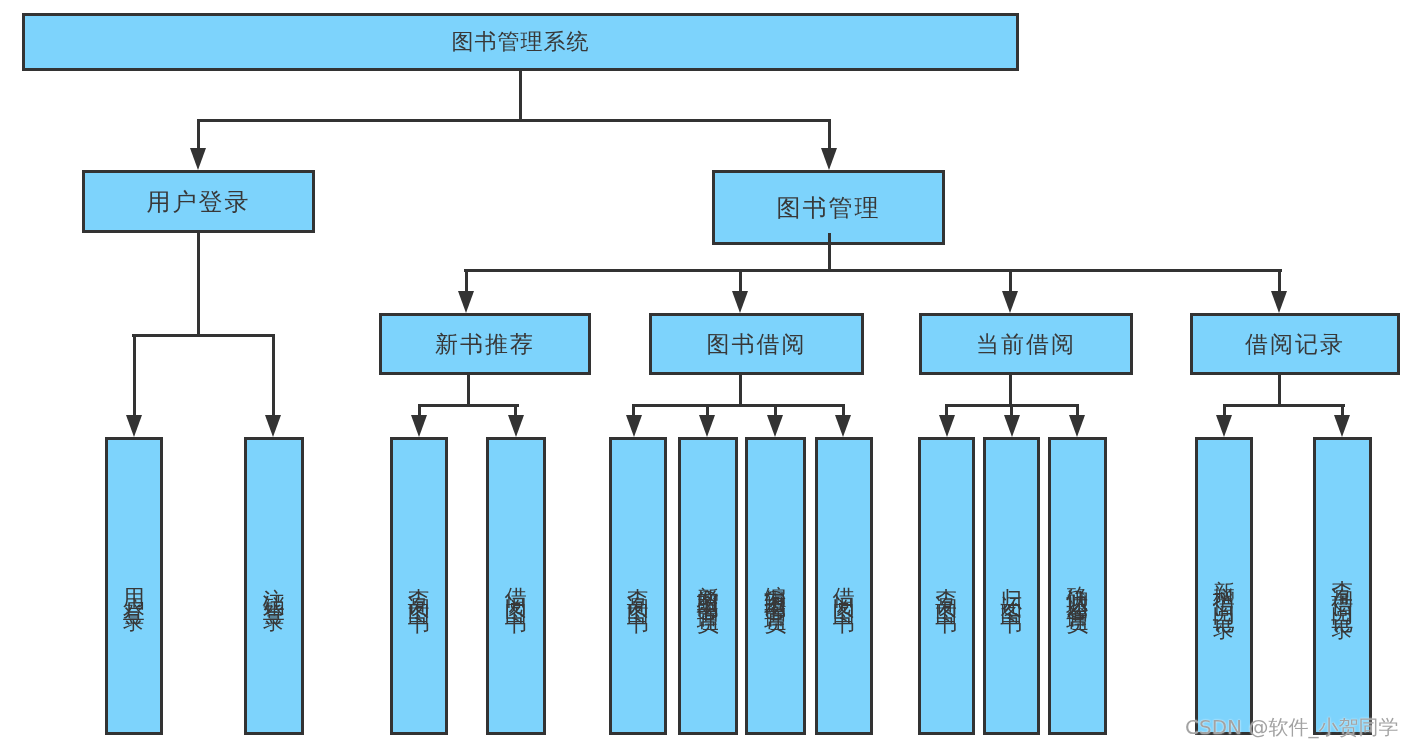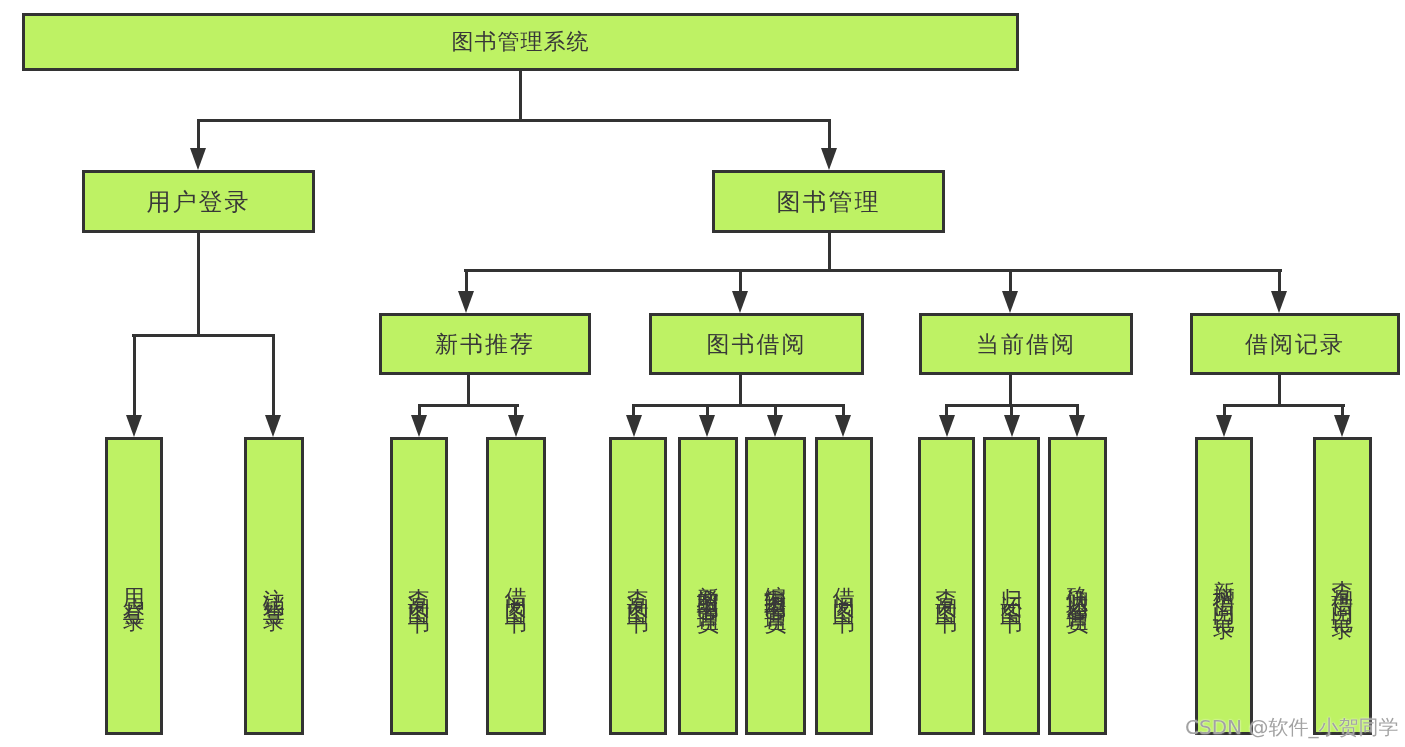--- a/index.html
+++ b/index.html
@@ -8,21 +8,21 @@
     position:relative;
     width:1405px;height:747px;
     background:#ffffff;
     font-family:"DejaVu Sans","Liberation Sans",sans-serif;
     color:#383838;
     overflow:hidden;
   }
   .box{
     position:absolute;
     border:3px solid #333333;
-    background:#bef264;
+    background:#7dd3fc;
     display:flex;align-items:center;justify-content:center;
     text-align:center;
   }
   .root-box{font-size:22px;letter-spacing:1px;}
   .l2-box{font-size:24px;letter-spacing:2px;}
   .l3-box{font-size:23px;letter-spacing:2px;margin-left:16px;}
   .leaf{top:437px;height:298px;}
   .leaf span{
     writing-mode:vertical-rl;
     text-orientation:mixed;
@@ -62,21 +62,21 @@
   <div class="v" style="left:519px;top:68px;height:54px;"></div>
   <div class="h" style="left:197px;top:119px;width:634px;"></div>
   <div class="v" style="left:197px;top:119px;height:33px;"></div>
   <div class="arrow" style="left:190px;top:148px;"></div>
   <div class="v" style="left:828px;top:119px;height:33px;"></div>
   <div class="arrow" style="left:821px;top:148px;"></div>
 
   <div class="box l2-box" style="left:82px;top:170px;width:233px;height:63px;">
     <span>用户登录</span>
   </div>
-  <div class="box l2-box" style="left:712px;top:170px;width:233px;height:63px;">
+  <div class="box l2-box" style="left:712px;top:170px;width:233px;height:75px;">
     <span>图书管理</span>
   </div>
 
   <div class="v" style="left:197px;top:233px;height:104px;"></div>
   <div class="h" style="left:132px;top:334px;width:143px;"></div>
   <div class="v" style="left:133px;top:334px;height:85px;"></div>
   <div class="arrow" style="left:126px;top:415px;"></div>
   <div class="v" style="left:272px;top:334px;height:85px;"></div>
   <div class="arrow" style="left:265px;top:415px;"></div>
 

